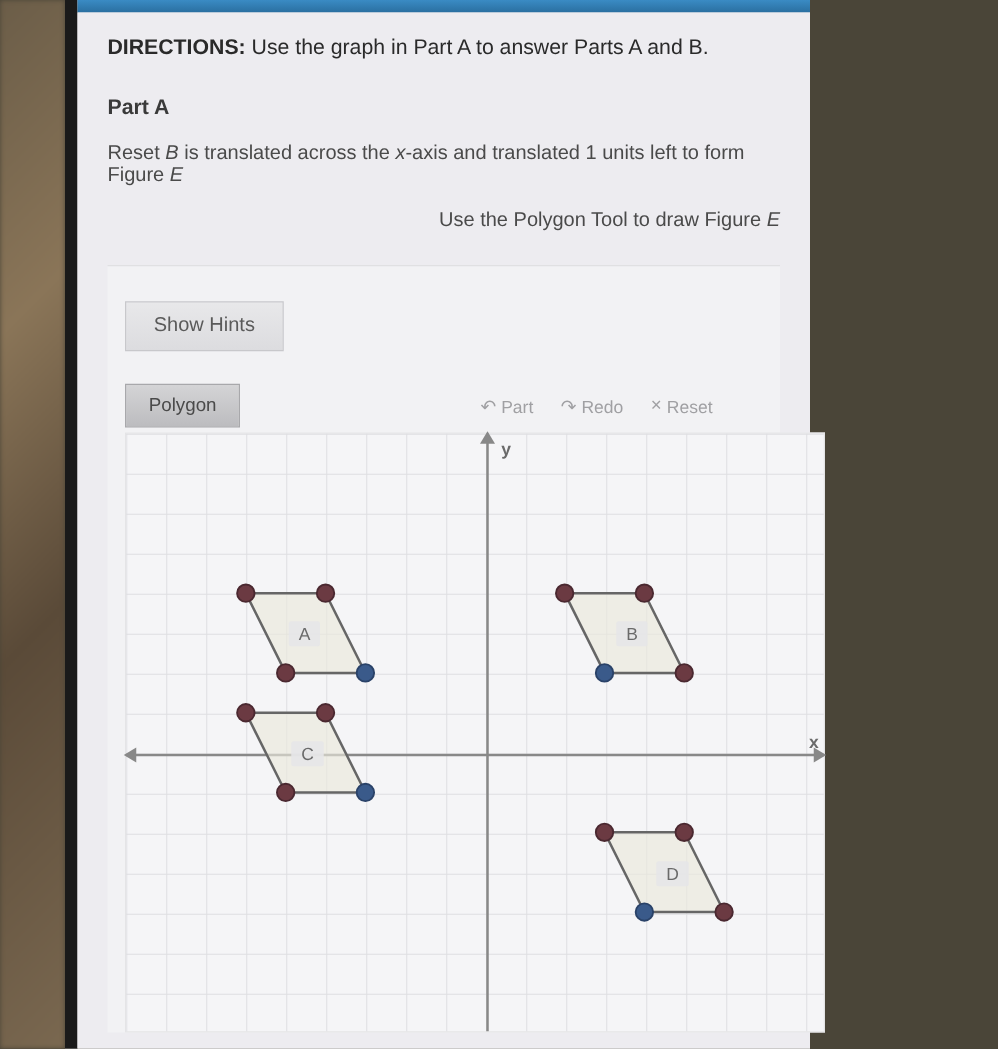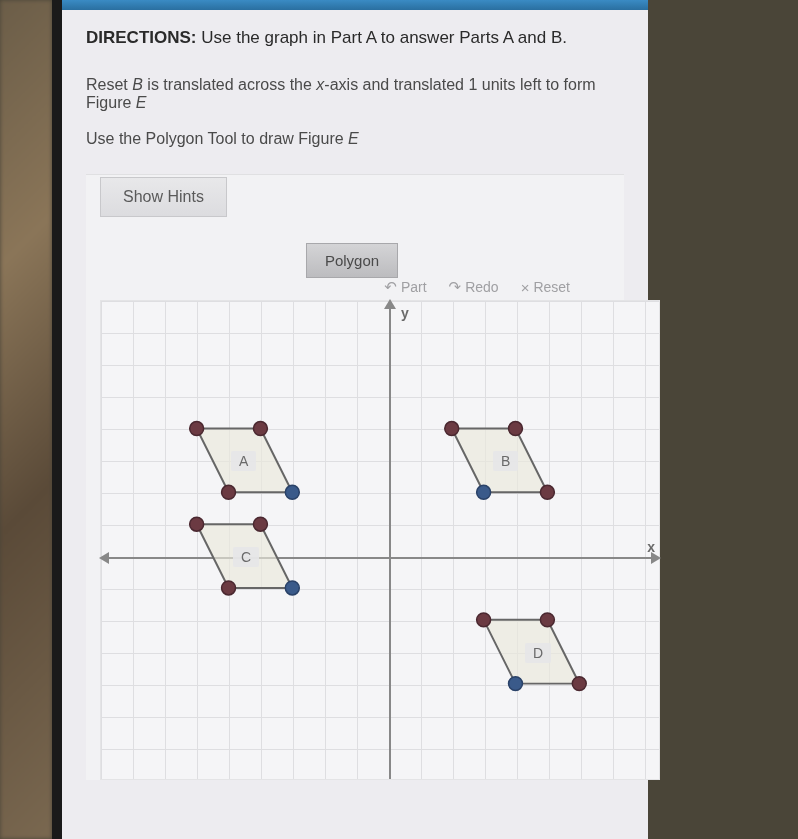--- a/index.html
+++ b/index.html
@@ -49,42 +49,42 @@
 .desc {
   font-size: 16px;
   color: #4a4a4a;
   margin-bottom: 18px;
 }
 .desc .it { font-style: italic; }
 .instr {
   font-size: 16px;
   color: #4a4a4a;
   margin-bottom: 26px;
+  text-align: right;
 }
 .instr .it { font-style: italic; }
 .panel {
   background: #f2f2f4;
   border-top: 1px solid #e0e0e2;
-  padding: 2px 14px 0 14px;
+  padding: 28px 14px 0 14px;
 }
 .hints-btn {
   display: inline-block;
   background: linear-gradient(#e8e8ea, #dcdcdf);
   border: 1px solid #c8c8cb;
   color: #5a5a5a;
   font-size: 16px;
   padding: 10px 22px;
   margin-bottom: 26px;
 }
 .toolbar {
   display: flex;
   align-items: center;
   gap: 0;
   margin-bottom: 0;
-  flex-direction: column;
 }
 .tool-btn {
   background: linear-gradient(#d4d4d6, #bcbcbf);
   border: 1px solid #a8a8ab;
   color: #4a4a4a;
   font-size: 15px;
   padding: 8px 18px;
   margin-right: 6px;
 }
 .tool-actions {
@@ -192,20 +192,21 @@
 <div class="side-strip"></div>
 <div class="frame">
   <div class="topbar"></div>
   <div class="content">
 
     <div class="directions">
       <span class="label">DIRECTIONS:</span>
       <span>Use the graph in Part A to answer Parts A and B.</span>
     </div>
 
+    <div class="part-title">Part A</div>
 
     <div class="desc">
       <span>Reset </span><span class="it">B</span><span> is translated across the </span><span class="it">x</span><span>-axis and translated 1 units left to form Figure </span><span class="it">E</span>
     </div>
 
     <div class="instr">
       <span>Use the Polygon Tool to draw Figure </span><span class="it">E</span>
     </div>
 
     <div class="panel">

